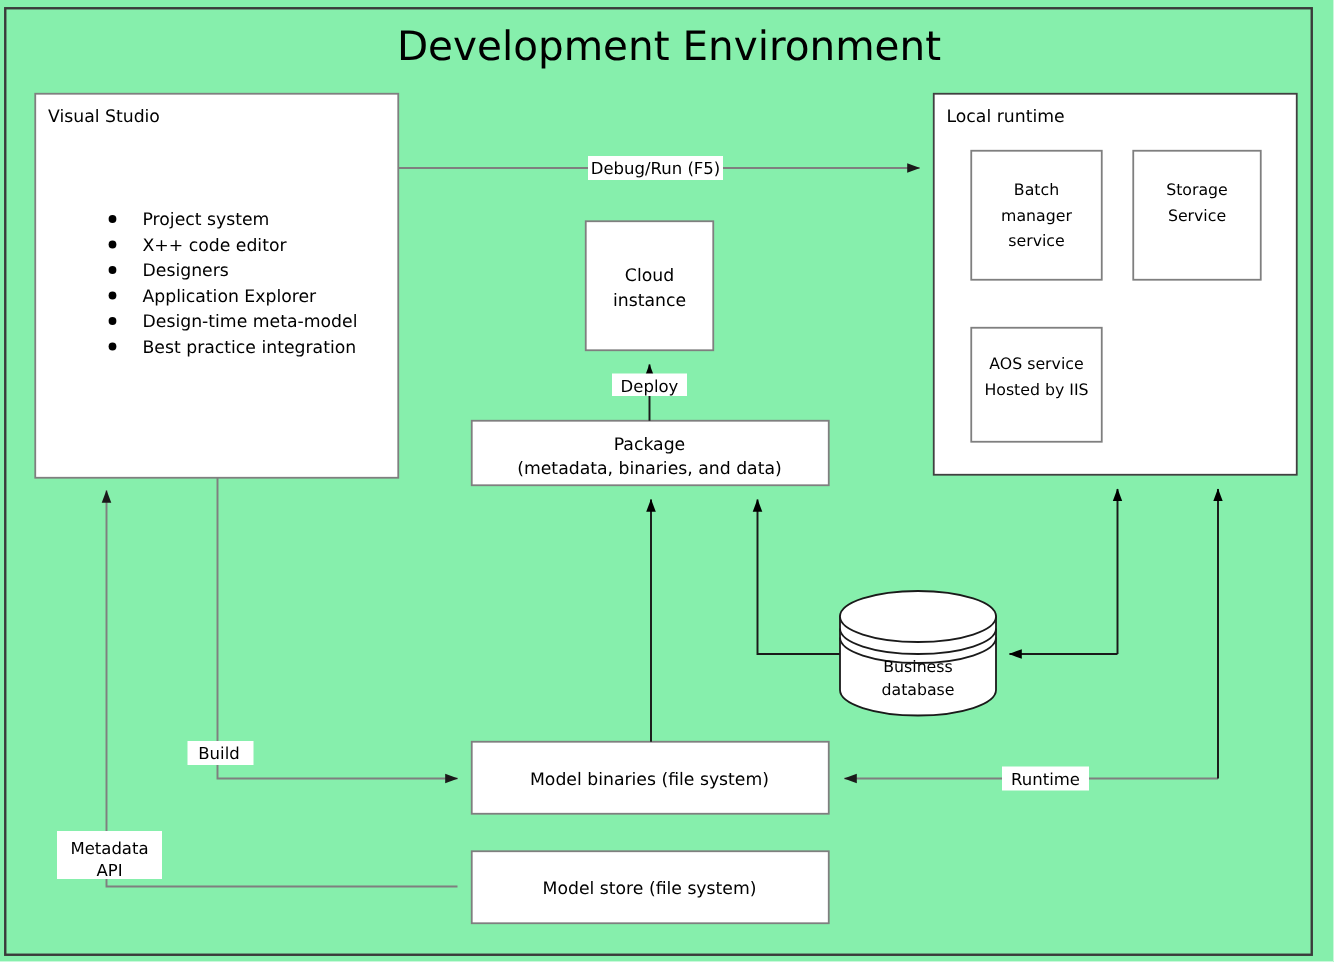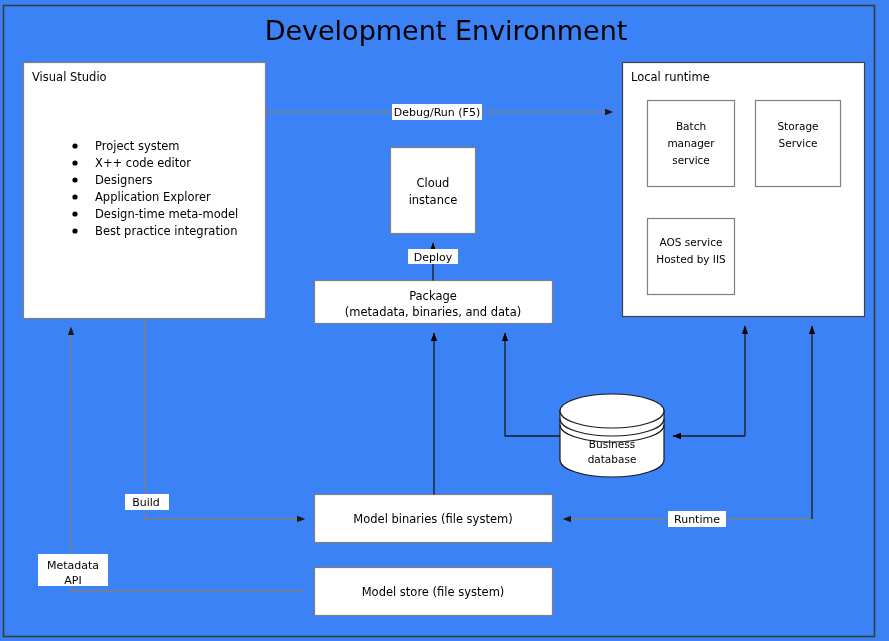--- a/index.html
+++ b/index.html
@@ -7,21 +7,21 @@
     padding: 0;
     background: #ffffff;
   }
   body {
     font-family: "DejaVu Sans", sans-serif;
   }
   #canvas {
     position: relative;
     width: 889px;
     height: 641px;
-    background: #3b82f6;
+    background: #86efac;
     overflow: hidden;
     text-decoration: underline;
   }
   svg.diagram {
     position: absolute;
     left: 0;
     top: 0;
     width: 889px;
     height: 641px;
   }

